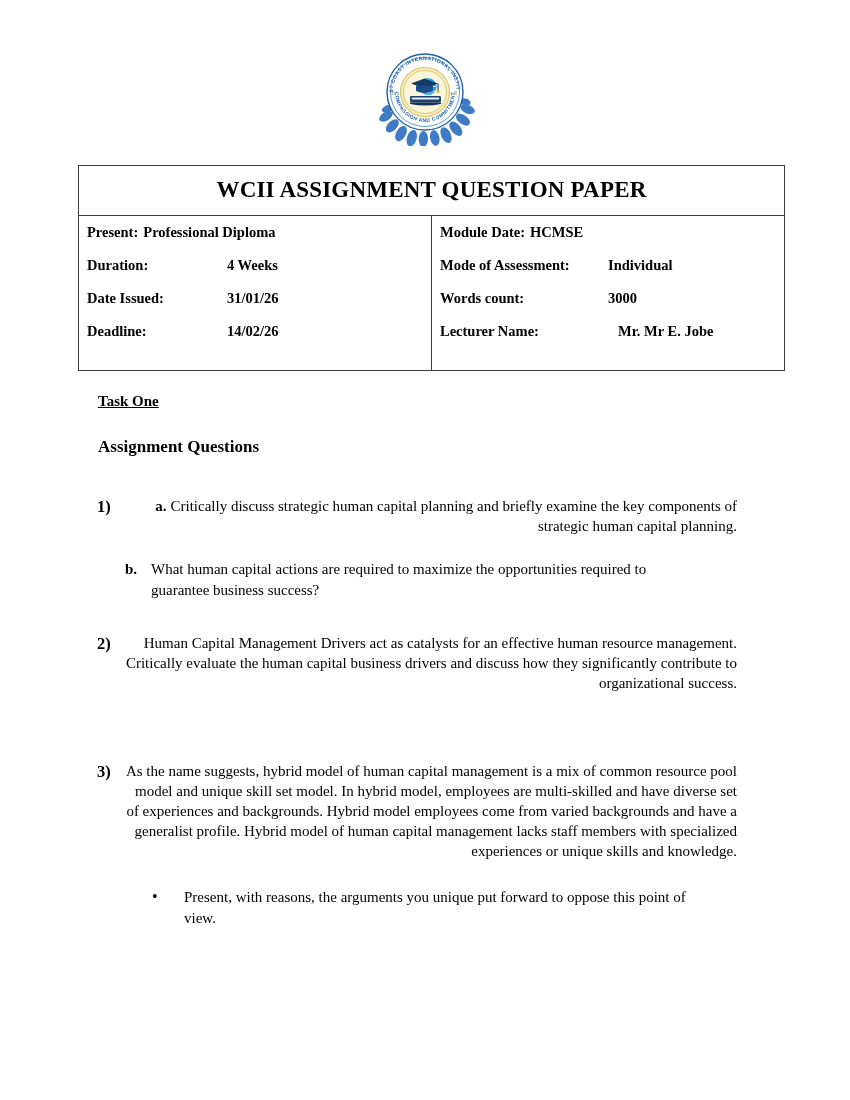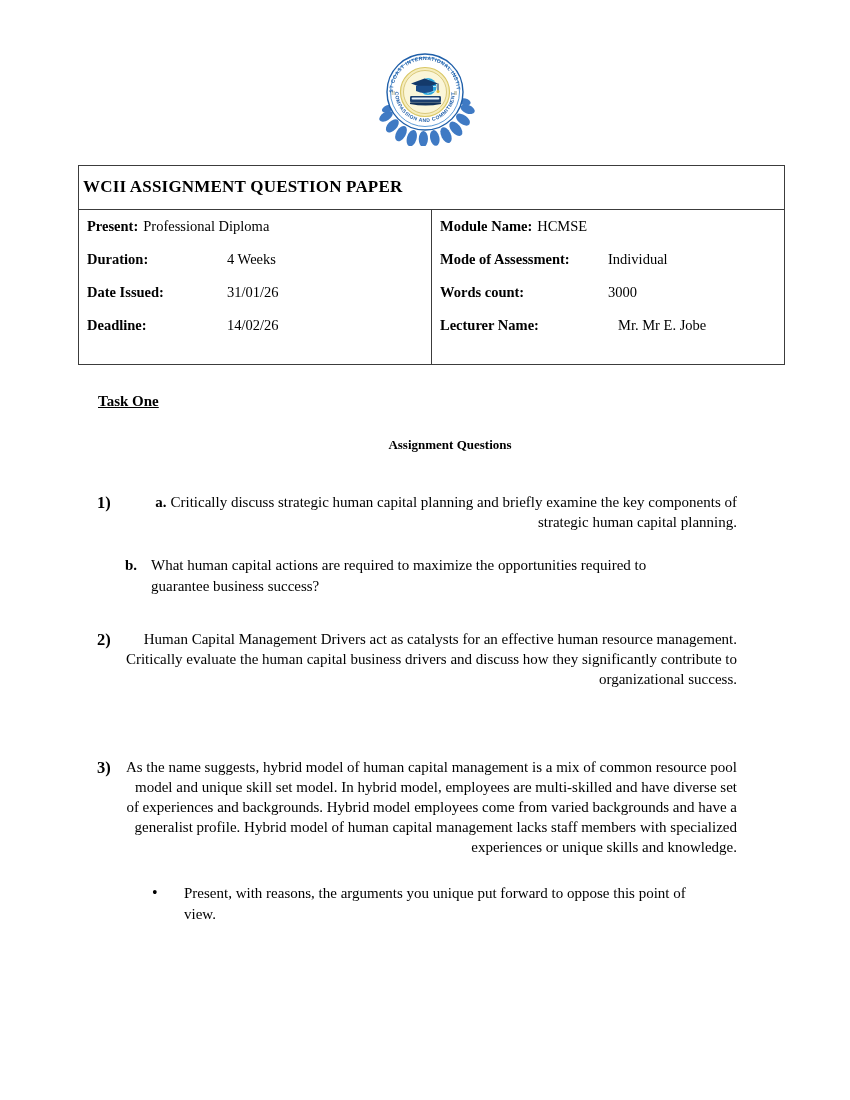--- a/index.html
+++ b/index.html
@@ -40,41 +40,42 @@
     width: 707px;
     border-collapse: collapse;
     table-layout: fixed;
   }
   .info-table td {
     border: 1px solid #3c3c3c;
     padding: 0;
     vertical-align: top;
   }
   .title-cell {
-    font-weight: bold;
-    font-size: 17px;
+    text-align: center;
+    font-weight: bold;
+    font-size: 23px;
     letter-spacing: .2px;
     padding: 11px 4px 12px 4px !important;
   }
   .body-cell {
     padding: 9px 0 10px 8px !important;
   }
   .kv-row {
     display: flex;
     align-items: baseline;
     margin: 0 0 17px 0;
     font-size: 14.5px;
     line-height: 1.1;
   }
   .kv-row:last-child { margin-bottom: 20px; }
   .kv-key {
     font-weight: bold;
     white-space: nowrap;
   }
-  .kv-val { font-weight: normal; }
+  .kv-val { font-weight: bold; }
   .kv-inline .kv-key { margin-right: 5px; }
 
   
   .kv-tab .kv-key { width: 140px; flex: 0 0 140px; }
   .kv-tab .kv-val { flex: 1 1 auto; }
   .kv-tab-r .kv-key { width: 168px; flex: 0 0 168px; }
   .kv-tab-r .kv-val { flex: 1 1 auto; }
   .indent-sm { padding-left: 10px; }
 
   
@@ -87,22 +88,21 @@
   .h-task {
     margin: 0 0 0 98px;
     font-weight: bold;
     font-size: 15px;
     text-decoration: underline;
     display: inline-block;
   }
   .h-sub {
     margin: 27px 0 0 98px;
     font-weight: bold;
-    font-size: 13px;
-    text-align: center;
+    font-size: 17px;
   }
 
   .q {
     display: flex;
     margin-left: 97px;
     margin-right: 65px;
     font-size: 15px;
     line-height: 1.33;
   }
   .q-num {
@@ -264,21 +264,21 @@
           <span class="kv-key">Date Issued:</span>
           <span class="kv-val">31/01/26</span>
         </div>
         <div class="kv-row kv-tab">
           <span class="kv-key">Deadline:</span>
           <span class="kv-val">14/02/26</span>
         </div>
       </td>
       <td class="body-cell">
         <div class="kv-row kv-inline">
-          <span class="kv-key">Module Name:</span>
+          <span class="kv-key">Module Date:</span>
           <span class="kv-val">HCMSE</span>
         </div>
         <div class="kv-row kv-tab-r">
           <span class="kv-key">Mode of Assessment:</span>
           <span class="kv-val">Individual</span>
         </div>
         <div class="kv-row kv-tab-r">
           <span class="kv-key">Words count:</span>
           <span class="kv-val">3000</span>
         </div>

